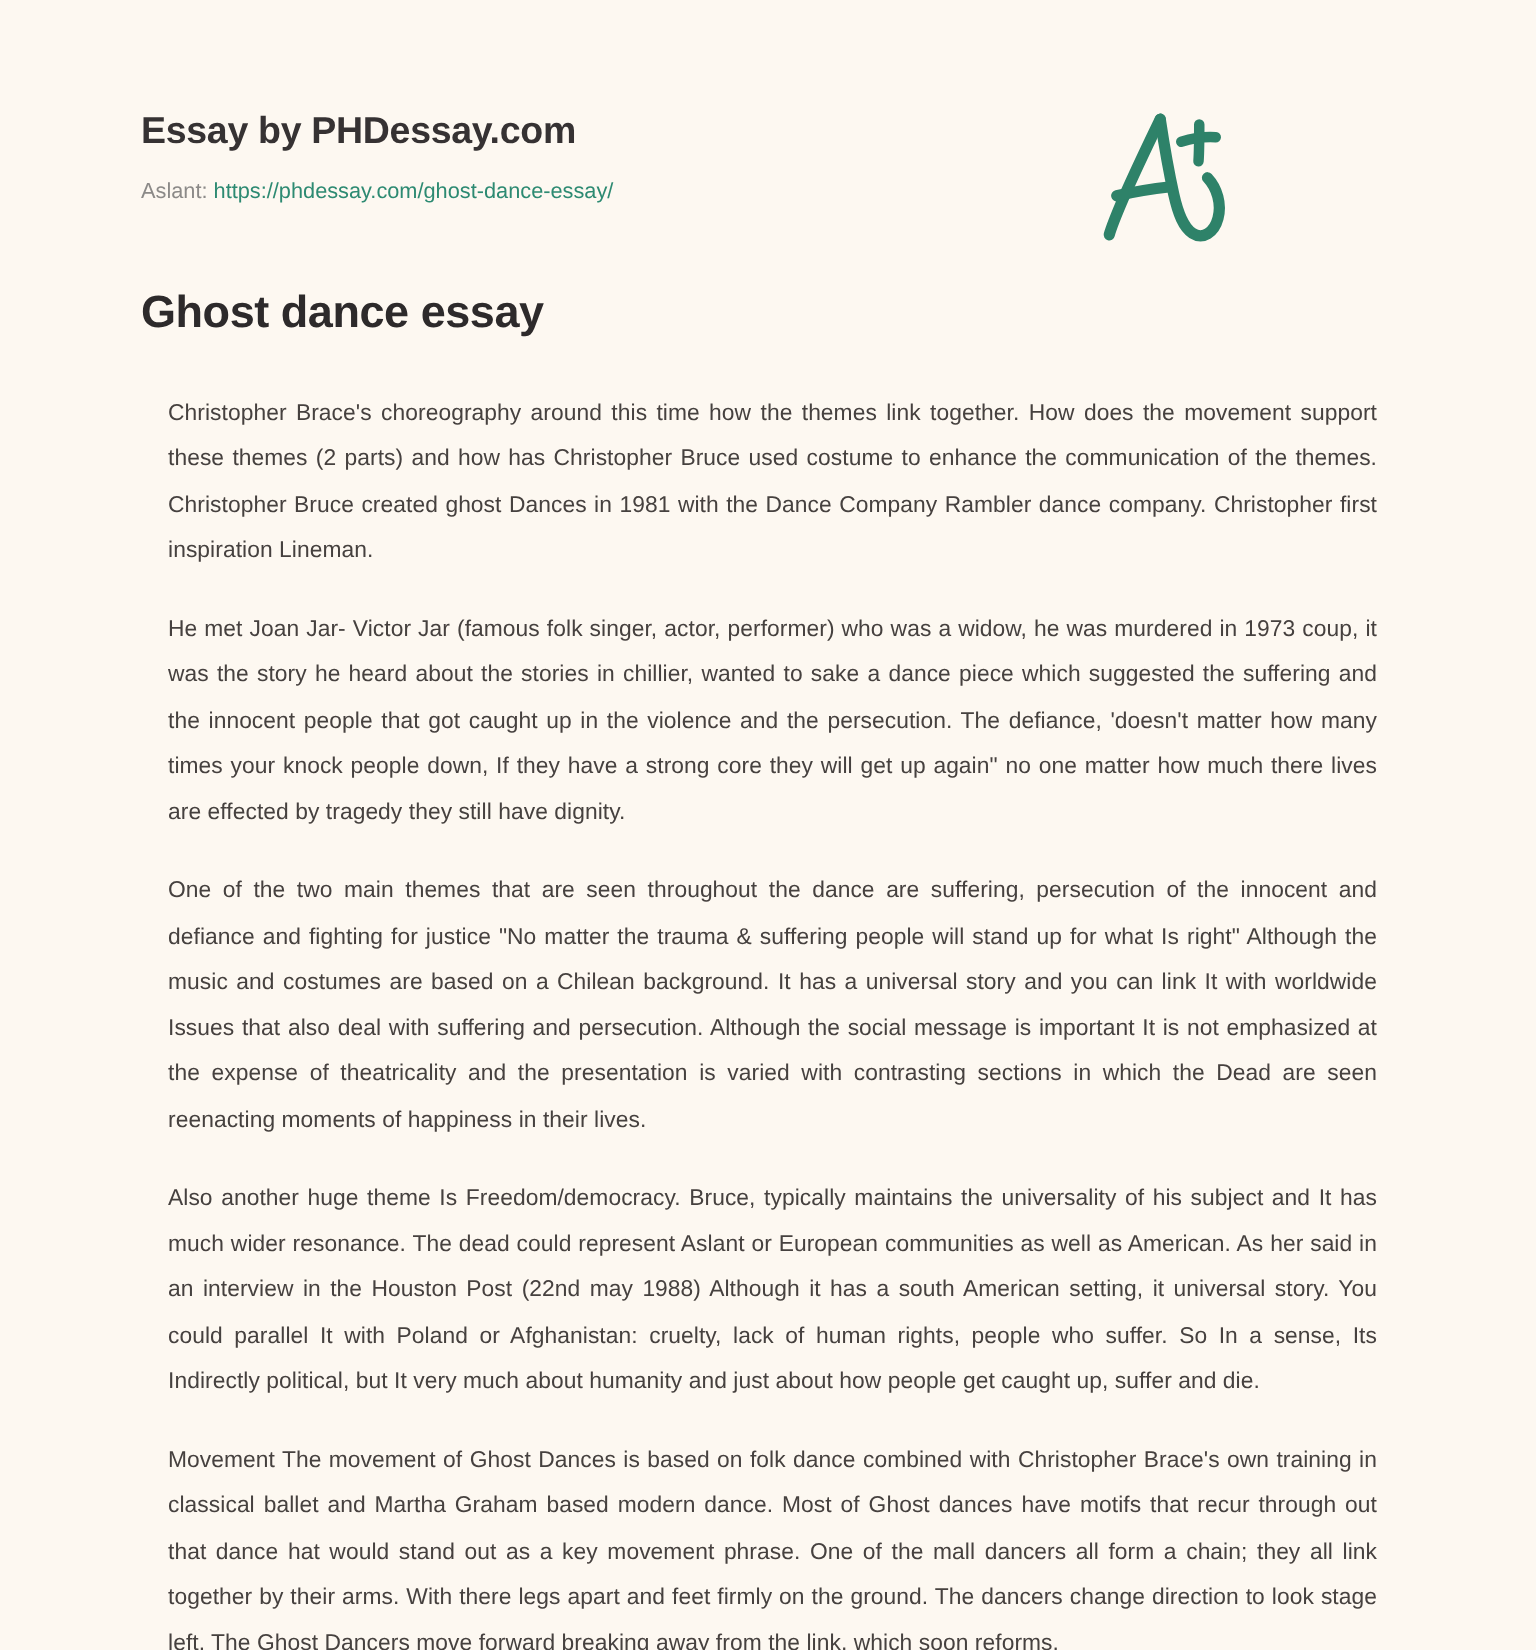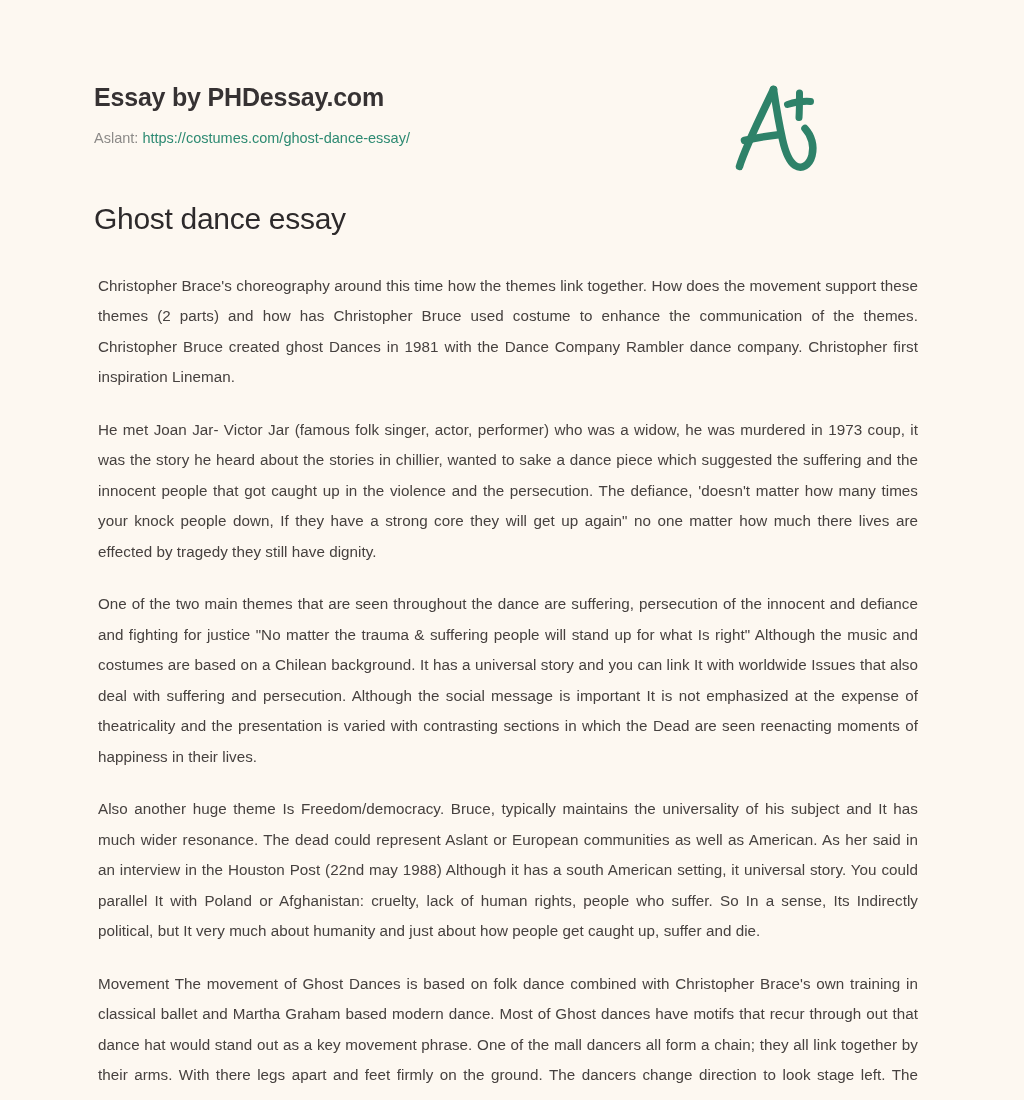--- a/index.html
+++ b/index.html
@@ -15,21 +15,21 @@
     color: #3a3637;
     overflow: hidden;
     position: relative;
   }
 
   .page {
     position: relative;
     width: 1012px;
     height: 1100px;
     box-sizing: border-box;
-    padding: 18px 94px;
+    padding: 8px 94px;
   }
 
   
   .header {
     position: relative;
     padding-top: 64px;
     height: 118px;
     box-sizing: border-box;
   }
 
@@ -62,53 +62,53 @@
     width: 104px;
     height: 104px;
   }
   .logo svg { display: block; width: 104px; height: 104px; }
 
   
   .doc-title {
     margin: 0;
     padding-top: 64px;
     font-size: 30px;
-    font-weight: normal;
+    font-weight: bold;
     letter-spacing: -0.3px;
     color: #2d2a2b;
     line-height: 1.25;
   }
 
   
   .article {
     margin-top: 33px;
   }
   .article p {
-    margin: 0 0 22px 4px;
+    margin: 0 0 22px 18px;
     font-size: 15.2px;
     line-height: 30.5px;
     text-align: justify;
     color: #46413f;
     letter-spacing: 0.05px;
     hyphens: none;
   }
   .article p:last-child { margin-bottom: 0; }
 </style>
 </head>
 <body>
 
 <div class="page">
 
   <div class="header">
 
     <div class="brand-line">Essay by PHDessay.com</div>
 
     <div class="source-line">
       <span>Aslant:</span>
-      <a class="source-url" href="#">https://costumes.com/ghost-dance-essay/</a>
+      <a class="source-url" href="#">https://phdessay.com/ghost-dance-essay/</a>
     </div>
 
     <div class="logo">
       <svg viewBox="0 0 104 104" xmlns="http://www.w3.org/2000/svg" fill="none" stroke="#2E8269" stroke-linecap="round" stroke-linejoin="round">
 
         <path d="M53.5 13.5 C46 29 36 50 29 66 C24.5 76.5 21 85 19.5 90.5" stroke-width="7.5"></path>
 
         <path d="M53.5 13.5 C56 30 59.5 50 62.5 63.5 C65.5 77 69 85.5 75 89.5
                  C82 94 89.5 89 92 79.5 C94.5 70 91.5 59.5 85 52.5" stroke-width="7.5"></path>
 

